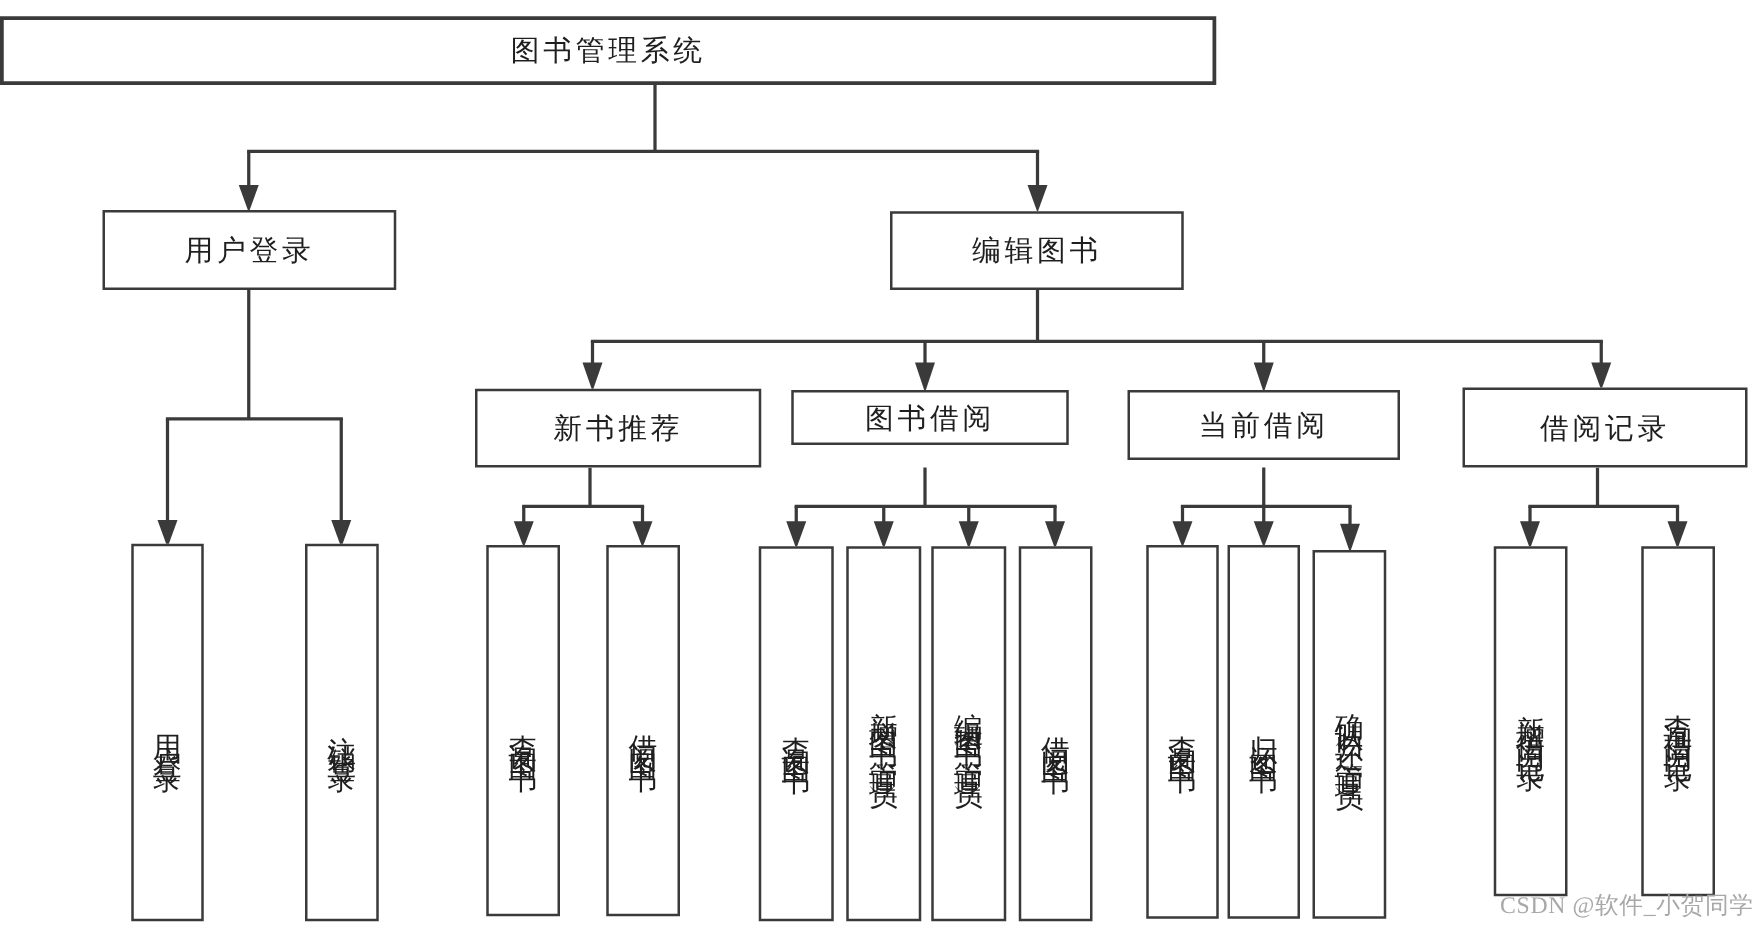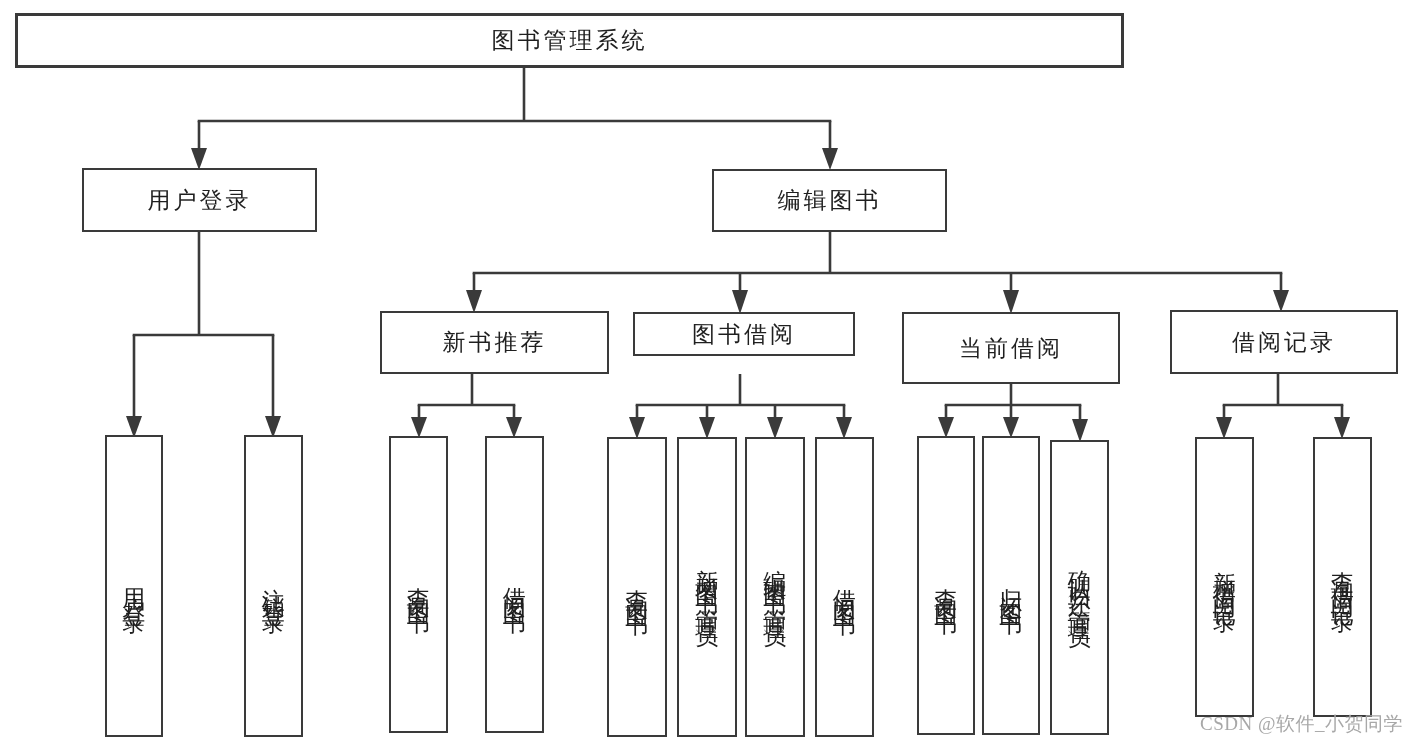--- a/index.html
+++ b/index.html
@@ -112,38 +112,38 @@
     <g>
       <line x1="1278" y1="374" x2="1278" y2="405"></line>
       <line x1="1222.7" y1="405" x2="1343.3" y2="405"></line>
       <line x1="1224" y1="405" x2="1224" y2="419"></line>
       <polygon points="1216,417 1232,417 1224,439"></polygon>
       <line x1="1342" y1="405" x2="1342" y2="419"></line>
       <polygon points="1334,417 1350,417 1342,439"></polygon>
     </g>
   </svg>
 
-  <div class="box root" style="left:15px;top:13px;width:1109px;height:55px">
+  <div class="box root" style="left:0;top:13px;width:973px;height:55px">
     <span class="hlabel">图书管理系统</span>
   </div>
 
   <div class="box" style="left:82px;top:168px;width:235px;height:64px">
     <span class="hlabel">用户登录</span>
   </div>
   <div class="box" style="left:712px;top:169px;width:235px;height:63px">
     <span class="hlabel">编辑图书</span>
   </div>
 
   <div class="box" style="left:380px;top:311px;width:229px;height:63px">
     <span class="hlabel">新书推荐</span>
   </div>
   <div class="box" style="left:633px;top:312px;width:222px;height:44px">
     <span class="hlabel">图书借阅</span>
   </div>
-  <div class="box" style="left:902px;top:312px;width:218px;height:72px">
+  <div class="box" style="left:902px;top:312px;width:218px;height:56px">
     <span class="hlabel">当前借阅</span>
   </div>
   <div class="box" style="left:1170px;top:310px;width:228px;height:64px">
     <span class="hlabel">借阅记录</span>
   </div>
 
   <div class="leaf" style="left:105px;top:435px;width:58px;height:302px">
     <span class="vtext">用户登录</span>
   </div>
   <div class="leaf" style="left:244px;top:435px;width:59px;height:302px">

